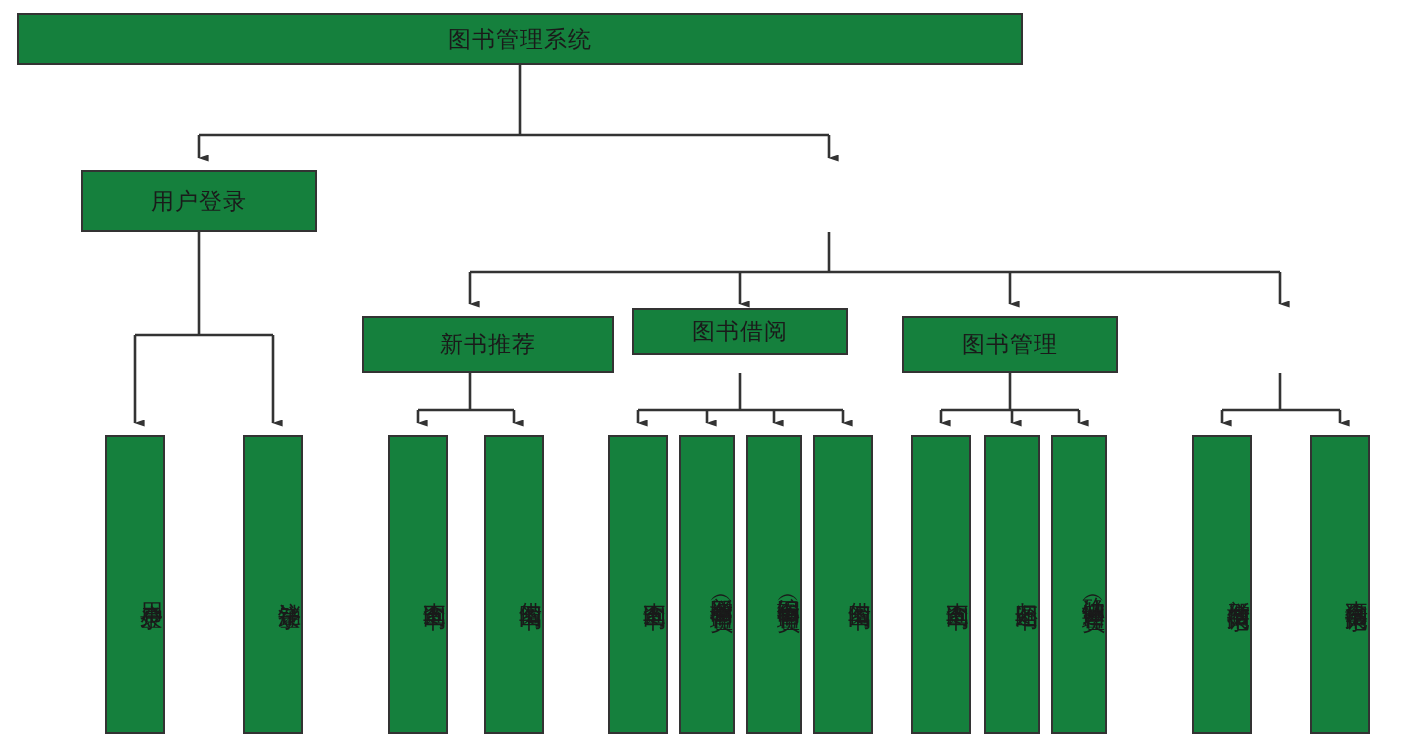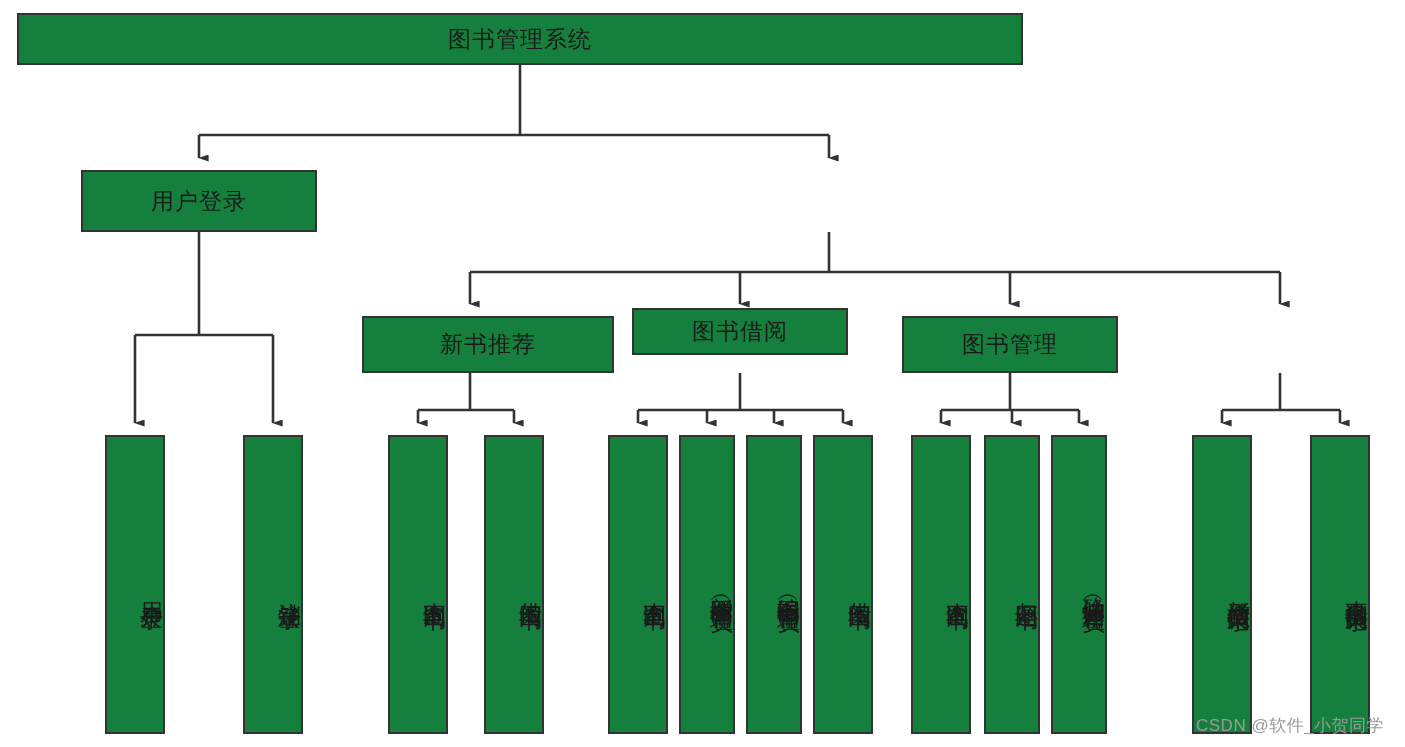--- a/index.html
+++ b/index.html
@@ -171,15 +171,14 @@
   <div class="node vert" style="left:1051px; top:435px; width:56px; height:299px;">
     <span>确认归还（管理员）</span>
   </div>
   <div class="node vert" style="left:1192px; top:435px; width:60px; height:299px;">
     <span>新增借阅记录</span>
   </div>
   <div class="node vert" style="left:1310px; top:435px; width:60px; height:299px;">
     <span>查询借阅记录</span>
   </div>
 
-  <div class="watermark" style="left:1196px; top:714px;">CSDN @软件_小贺同学</div>
 
 </div>
 
 </body></html>

